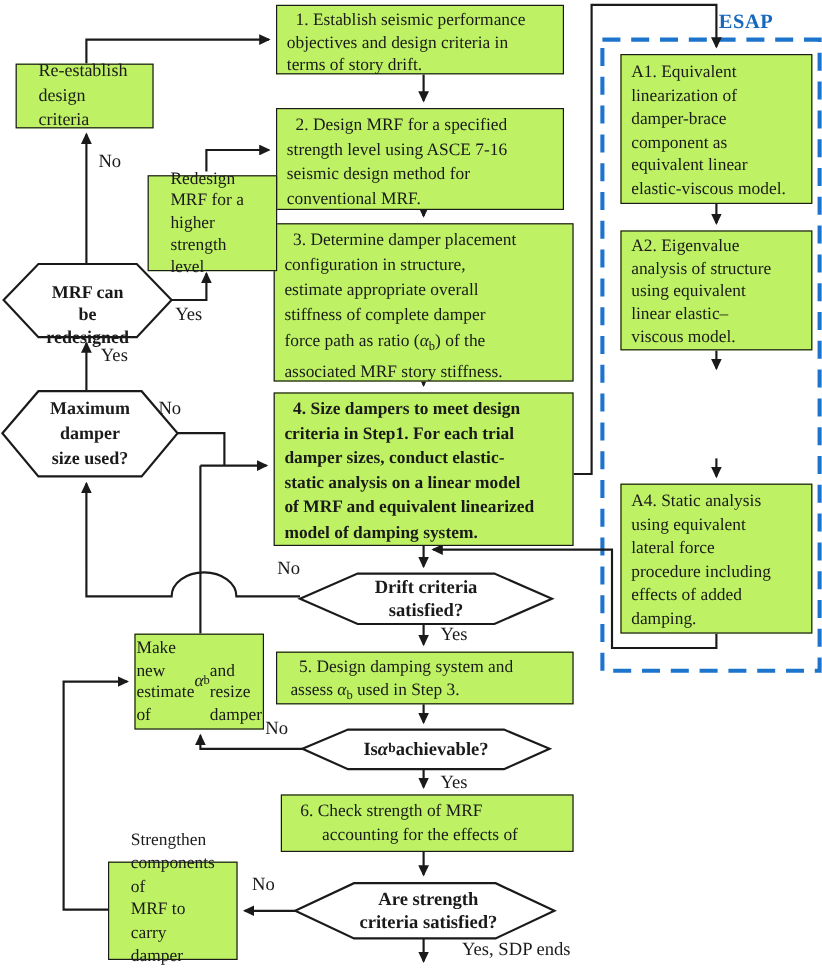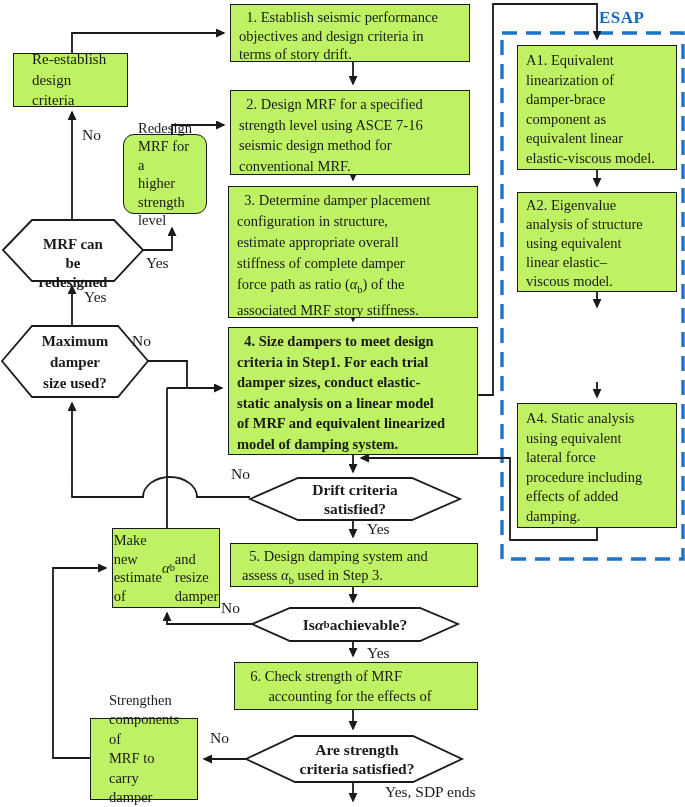--- a/index.html
+++ b/index.html
@@ -102,21 +102,21 @@
 static analysis on a linear model
 of MRF and equivalent linearized
 model of damping system.</div>
   <div class="box" style="left:230px;top:543px;width:248px;height:44px;line-height:19px;padding-left:11px;">  5. Design damping system and
 assess <i>α</i><sub>b</sub> used in Step 3.</div>
   <div class="box" style="left:234px;top:662px;width:244px;height:48px;line-height:20px;">  6. Check strength of MRF
        accounting for the effects of</div>
 
   <div class="box center" style="left:13px;top:53px;width:115px;height:54px;font-size:15px;">Re-establish
 design criteria</div>
-  <div class="box center" style="left:123px;top:134px;width:84px;height:80px;line-height:18.5px;border-radius:11px;">Redesign
+  <div class="box center" style="left:123px;top:146px;width:108px;height:80px;line-height:18.5px;">Redesign
 MRF for a
 higher
 strength level</div>
   <div class="box center" style="left:112px;top:528px;width:108px;height:80px;line-height:18.5px;">Make new
 estimate of <i>α</i><sub>b</sub>
 and resize
 damper</div>
   <div class="box center" style="left:90px;top:718px;width:108px;height:82px;line-height:19.5px;">Strengthen
 components of
 MRF to carry

